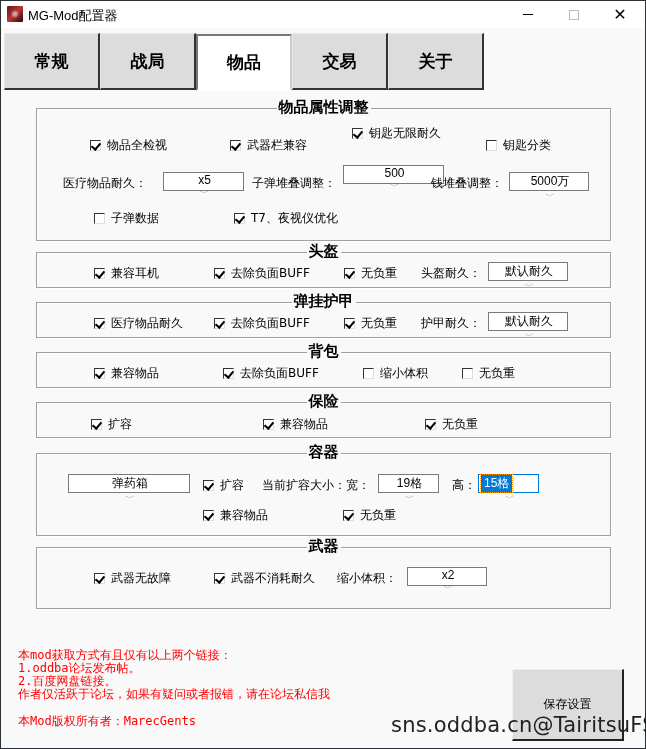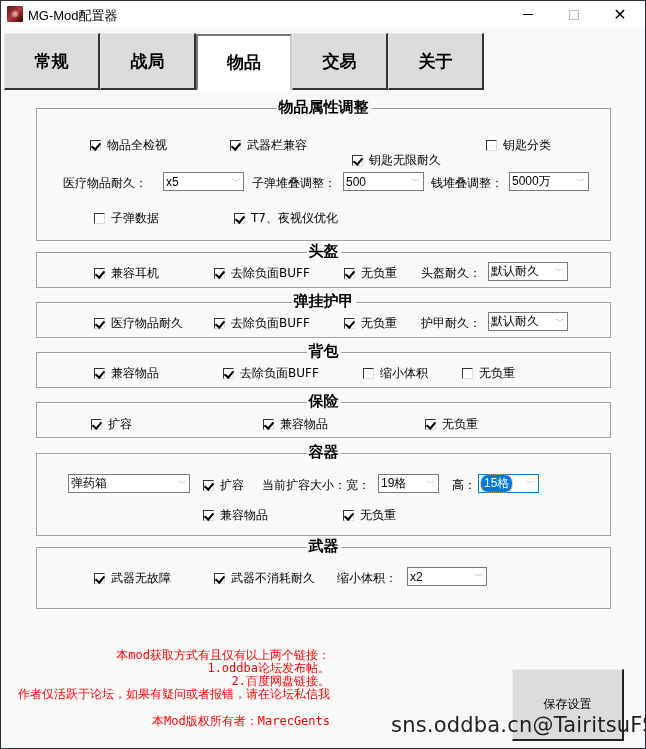--- a/index.html
+++ b/index.html
@@ -27,28 +27,28 @@
   .group { position: absolute; left: 35px; width: 575px; border: 1px solid #a0a0a0; box-shadow: inset 1px 1px 0 #fff, 1px 1px 0 #fff; }
   .group-title { position: absolute; top: -11px; left: 0; right: 0; text-align: center; height: 20px; }
   .group-title span { background: #f9f9f9; padding: 0 2px; font-size: 15px; font-weight: bold; font-family: "DejaVu Sans", sans-serif; text-align: center; }
 
   .item { position: absolute; display: flex; align-items: center; font-size: 12px; white-space: nowrap; }
   .cb { width: 11px; height: 11px; border: 1px solid #333; border-right-color: #ddd; border-bottom-color: #ddd; background: #fff; margin-right: 6px; position: relative; flex: none; }
   .cb.checked::after { content: ""; position: absolute; left: 2px; top: 0px; width: 4px; height: 7px; border-right: 2px solid #000; border-bottom: 2px solid #000; transform: rotate(40deg); }
 
   .label { position: absolute; font-size: 12px; white-space: nowrap; }
 
-  .select { position: absolute; height: 19px; border: 1px solid #7a7a7a; background: #fff; font-size: 12px; padding-left: 2px; display: flex; align-items: center; font-family: "Liberation Sans", sans-serif; }
+  .select { position: absolute; height: 19px; border: 1px solid #7a7a7a; background: #fff; font-size: 12px; padding-left: 2px; display: flex; align-items: center; font-family: "Liberation Sans", sans-serif; flex-direction: column; }
   .select .val { flex: 1; }
   .select .chev { width: 14px; text-align: center; color: #777; font-size: 9px; }
   .select.focused { border-color: #0078d7; }
-  .select.focused .val { flex: none; background: #0078d7; color: #fff; outline: 1px dotted #f90; padding: 0 3px; margin-right: auto; border-radius: 7px; }
+  .select.focused .val { flex: none; background: #0078d7; color: #fff; outline: 1px dotted #f90; padding: 0 3px; margin-right: auto; }
 
   .notice { position: absolute; left: 17px; top: 648px; color: #ff0000; font-size: 12px; line-height: 13px; font-family: "DejaVu Sans Mono", monospace; }
-  .notice div { white-space: nowrap; text-align: right; }
+  .notice div { white-space: nowrap; }
   .notice .gap { height: 14px; }
 
   .save-btn { position: absolute; left: 511px; top: 668px; width: 112px; height: 72px; background: #dcdcdc; border-right: 2px solid #222; border-bottom: 2px solid #222; border-top: 1px solid #eee; border-left: 1px solid #eee; display: flex; align-items: center; justify-content: center; font-size: 12px; font-family: "Liberation Sans", sans-serif; cursor: pointer; }
 
   .watermark { position: absolute; left: 390px; top: 712px; font-size: 21px; color: #222; font-family: "DejaVu Sans", sans-serif; white-space: nowrap; letter-spacing: 0.2px; }
 </style>
 </head>
 <body>
 
 <div class="window">
@@ -79,37 +79,37 @@
     <div class="group-title"><span>物品属性调整</span></div>
 
     <label class="item" style="left:53px;top:28px">
       <span class="cb checked"></span>
         <span>物品全检视</span>
       </label>
     <label class="item" style="left:193px;top:28px">
       <span class="cb checked"></span>
         <span>武器栏兼容</span>
       </label>
-    <label class="item" style="left:315px;top:43px">
+    <label class="item" style="left:315px;top:16px">
       <span class="cb checked"></span>
         <span>钥匙无限耐久</span>
       </label>
     <label class="item" style="left:449px;top:28px">
       <span class="cb"></span>
         <span>钥匙分类</span>
       </label>
 
     <span class="label" style="left:26px;top:66px">医疗物品耐久：</span>
     <div class="select" style="left:126px;top:63px;width:81px">
         <span class="val">x5</span>
         <span class="chev">﹀</span>
       </div>
 
     <span class="label" style="left:215px;top:66px">子弹堆叠调整：</span>
-    <div class="select" style="left:306px;top:63px;width:81px">
+    <div class="select" style="left:306px;top:56px;width:101px">
         <span class="val">500</span>
         <span class="chev">﹀</span>
       </div>
 
     <span class="label" style="left:394px;top:66px">钱堆叠调整：</span>
     <div class="select" style="left:472px;top:63px;width:80px">
         <span class="val">5000万</span>
         <span class="chev">﹀</span>
       </div>
 

